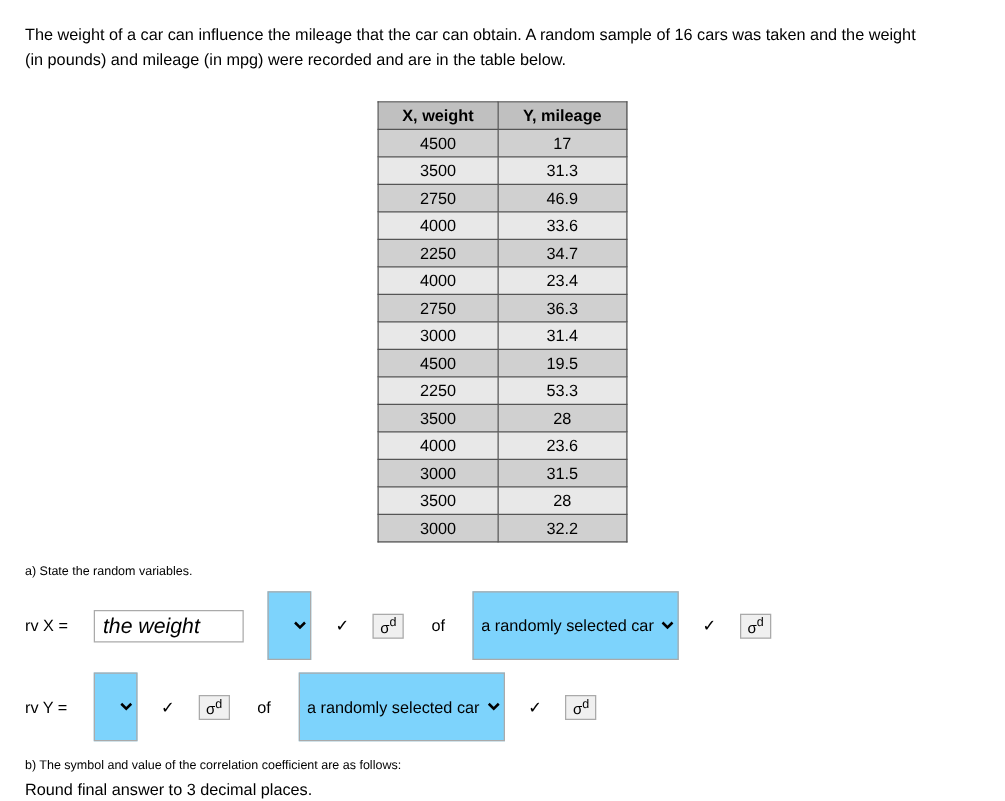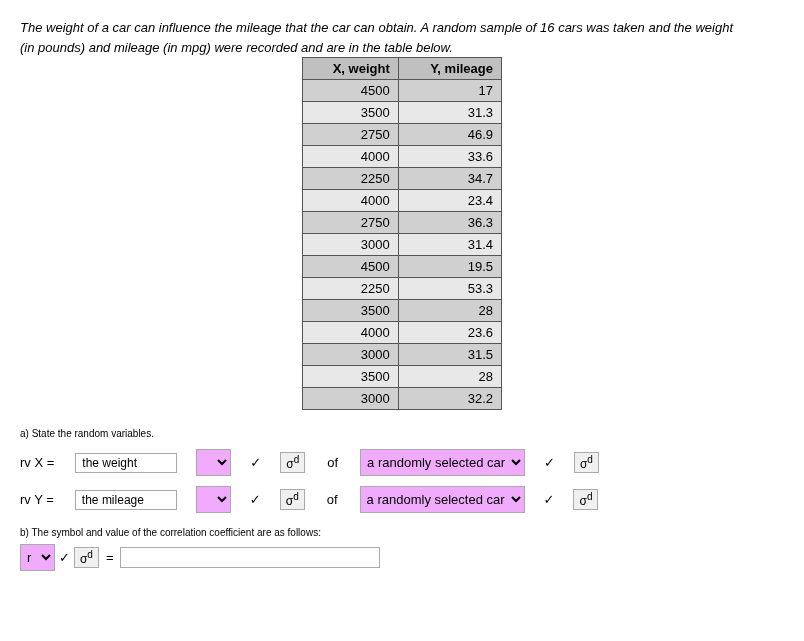--- a/index.html
+++ b/index.html
@@ -8,37 +8,36 @@
       font-size: 13px;
       background: #fff;
       color: #000;
       width: 804px;
       min-height: 641px;
       padding: 18px 20px;
     }
     .intro-text {
       font-size: 13px;
       line-height: 1.5;
-      margin-bottom: 0;
+      margin-bottom: 24px;
       max-width: 720px;
-      font-style: italic;
     }
     .table-wrapper {
       display: flex;
       justify-content: center;
       margin-bottom: 18px;
     }
     table {
       border-collapse: collapse;
       min-width: 200px;
     }
     table th, table td {
       border: 1px solid #555;
       padding: 3px 8px;
-      text-align: right;
+      text-align: center;
       font-size: 13px;
     }
     table th {
       background: #c0c0c0;
       font-weight: bold;
     }
     table tr:nth-child(even) td {
       background: #e8e8e8;
     }
     table tr:nth-child(odd) td {
@@ -57,29 +56,30 @@
       flex-wrap: wrap;
     }
     .rv-label {
       font-size: 13px;
       white-space: nowrap;
       margin-right: 2px;
     }
     .rv-input {
       border: 1px solid #aaa;
       padding: 2px 6px;
-      font-size: 12px;
-      width: 102px;
+      font-size: 17px;
+      width: 120px;
       background: #fff;
+      font-style: italic;
     }
     .select-box {
       border: 1px solid #aaa;
-      padding: 4px 2px;
-      font-size: 13px;
-      background: #f0abfc;
+      padding: 18px 2px;
+      font-size: 13px;
+      background: #7dd3fc;
       cursor: pointer;
       appearance: auto;
     }
     .of-text {
       font-size: 13px;
       margin: 0 3px;
     }
     .sigma-btn {
       font-size: 12px;
       border: 1px solid #aaa;
@@ -210,41 +210,41 @@
   <select class="select-box">
     <option value="a randomly selected car">a randomly selected car</option>
     <option value="all cars">all cars</option>
   </select>
   <span class="check-mark">✓</span>
   <span class="sigma-btn">σ<sup>d</sup></span>
 </div>
 
 <div class="rv-row">
   <span class="rv-label">rv Y =</span>
-  <input type="text" class="rv-input" value="the mileage" style="">
   <select class="select-box">
     <option value=""></option>
     <option value="μ">μ</option>
     <option value="σ">σ</option>
     <option value="p">p</option>
     <option value="r">r</option>
   </select>
   <span class="check-mark">✓</span>
   <span class="sigma-btn">σ<sup>d</sup></span>
   <span class="of-text">of</span>
   <select class="select-box">
     <option value="a randomly selected car">a randomly selected car</option>
     <option value="all cars">all cars</option>
   </select>
   <span class="check-mark">✓</span>
   <span class="sigma-btn">σ<sup>d</sup></span>
 </div>
 
 <div class="section-b">
   <p class="section-label">b) The symbol and value of the correlation coefficient are as follows:</p>
+  <p class="round-note">Round final answer to 3 decimal places.</p>
   <div class="corr-row">
     <select class="select-box">
       <option value="r" selected="">r</option>
       <option value="μ">μ</option>
       <option value="σ">σ</option>
       <option value="p">p</option>
       <option value="x̄">x̄</option>
       <option value="ŷ">ŷ</option>
     </select>
     <span class="check-mark">✓</span>

